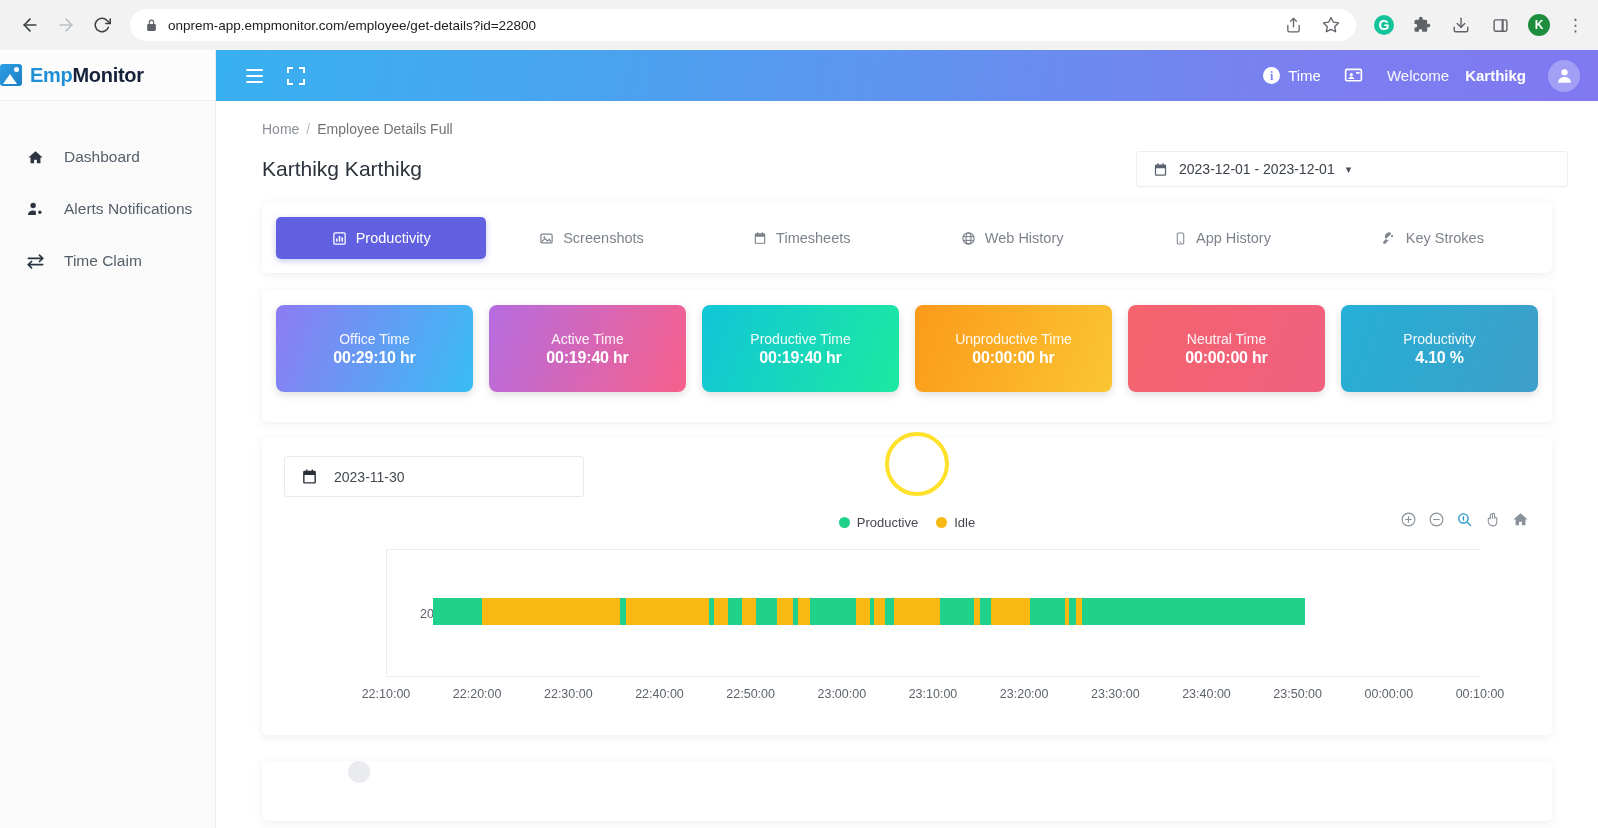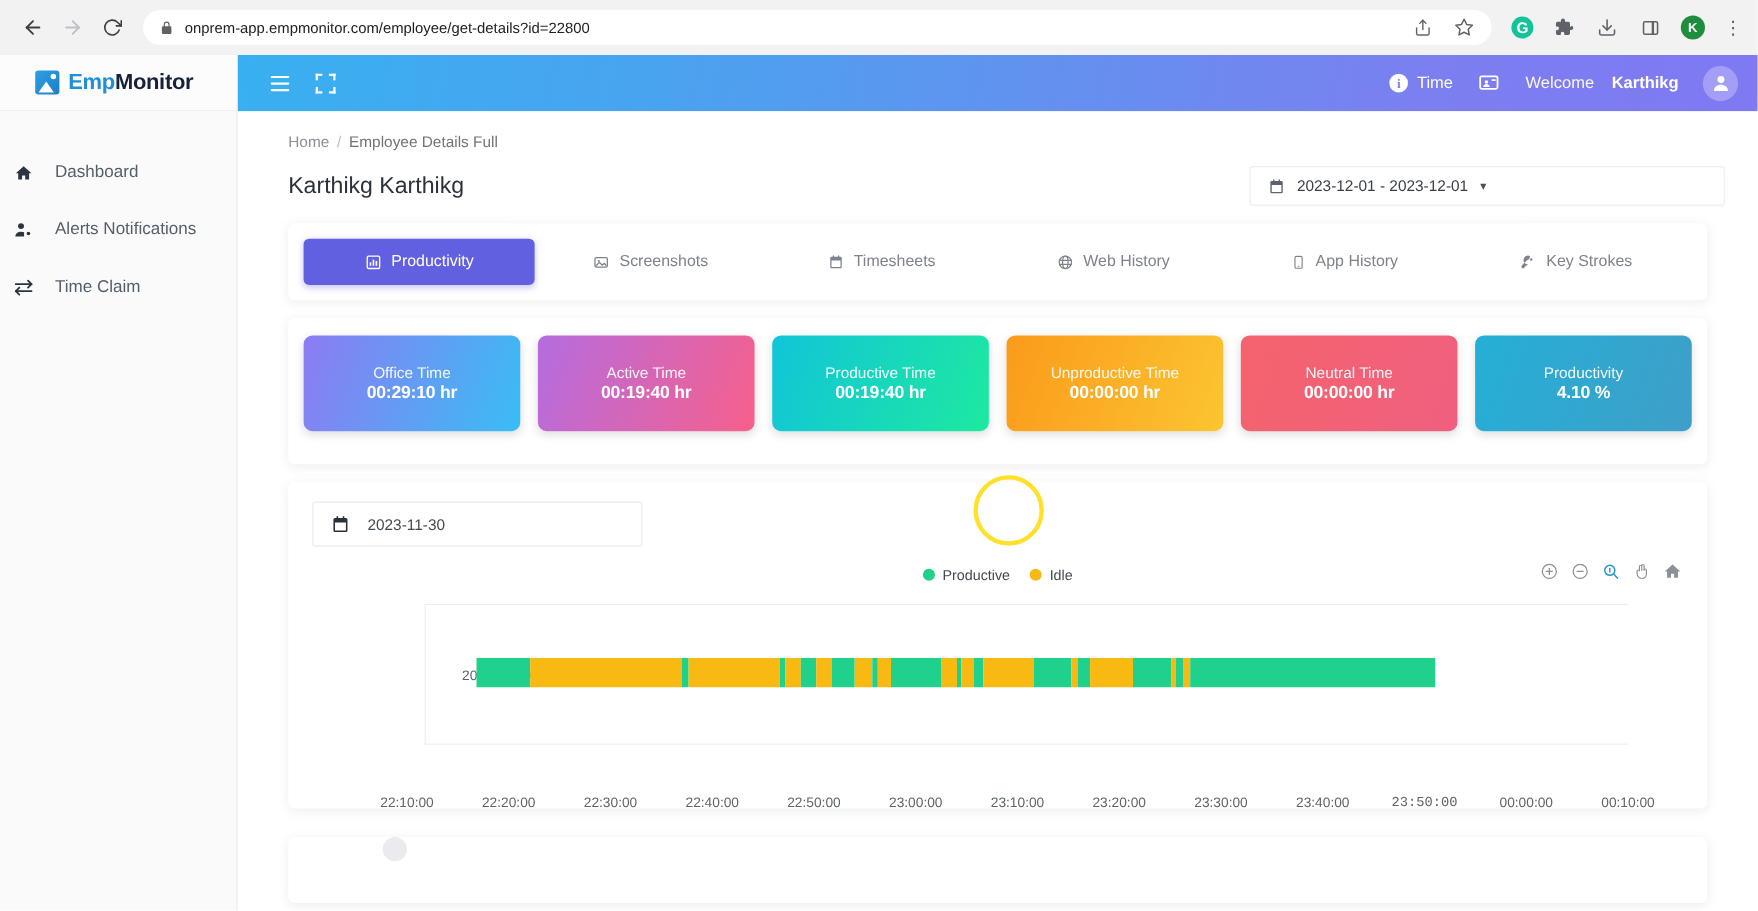--- a/index.html
+++ b/index.html
@@ -94,21 +94,20 @@
     flex: 0 0 216px;
     background: #fafafa;
     border-right: 1px solid #ececec;
     height: 778px;
   }
   .brand {
     height: 51px;
     display: flex;
     align-items: center;
     gap: 8px;
-    padding-left: 32px;
     background: #fcfcfc;
     border-bottom: 1px solid #f0f0f0;
   }
   .brand-mark {
     width: 22px; height: 22px;
     background: linear-gradient(135deg,#2e9fe6 0%,#1b7fc4 100%);
     border-radius: 3px;
     position: relative;
     overflow: hidden;
   }
@@ -128,21 +127,21 @@
   }
   .brand-text { font-size: 20px; font-weight: 700; letter-spacing: -0.3px; }
   .brand-text .b1 { color: #1f8fd6; }
   .brand-text .b2 { color: #16213a; }
 
   .nav { padding-top: 30px; }
   .nav-item {
     display: flex;
     align-items: center;
     gap: 16px;
-    padding: 13px 0 13px 8px;
+    padding: 13px 0 13px 22px;
     cursor: pointer;
   }
   .nav-ico {
     width: 26px; height: 26px;
     display: flex; align-items: center; justify-content: center;
     color: #2b3440;
     flex: 0 0 auto;
   }
   .nav-label { font-size: 15.5px; color: #555f6b; }
 
@@ -307,24 +306,23 @@
   .bar-track {
     position: absolute;
     left: 46px; right: 175px;
     top: 48px; height: 27px;
     display: flex;
     overflow: hidden;
   }
   .seg { height: 100%; }
   .xaxis {
     position: absolute;
-    left: 86px; right: 50px;
+    left: 102px; right: 50px;
     top: 130px;
     height: 26px;
-    margin-top: 36px;
   }
   .tick {
     position: absolute;
     transform: translateX(-50%);
     font-size: 12.5px;
     color: #5e646c;
     top: 8px;
     white-space: nowrap;
   }
 
@@ -707,21 +705,21 @@
               <span class="tick" style="left: 0%;">22:10:00</span>
               <span class="tick" style="left: 8.33333%;">22:20:00</span>
               <span class="tick" style="left: 16.6667%;">22:30:00</span>
               <span class="tick" style="left: 25%;">22:40:00</span>
               <span class="tick" style="left: 33.3333%;">22:50:00</span>
               <span class="tick" style="left: 41.6667%;">23:00:00</span>
               <span class="tick" style="left: 50%;">23:10:00</span>
               <span class="tick" style="left: 58.3333%;">23:20:00</span>
               <span class="tick" style="left: 66.6667%;">23:30:00</span>
               <span class="tick" style="left: 75%;">23:40:00</span>
-              <span class="tick" style="left: 83.3333%; font-family: Liberation Mono, monospace;">23:50:00</span>
+              <span class="tick" style="left: 83.3333%;">23:50:00</span>
               <span class="tick" style="left: 91.6667%;">00:00:00</span>
               <span class="tick" style="left: 100%;">00:10:00</span>
             </div>
         </div>
       </div>
 
       <div class="partial-card">
         <div class="ghost-circle"></div>
       </div>
     </div>

